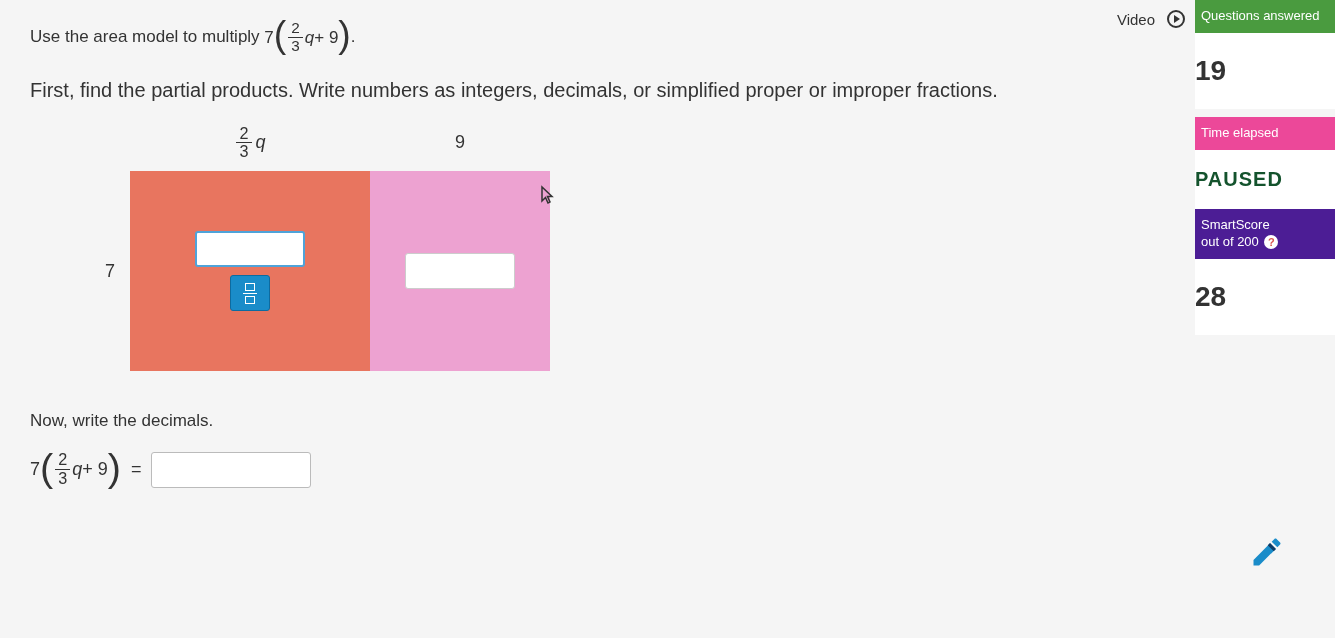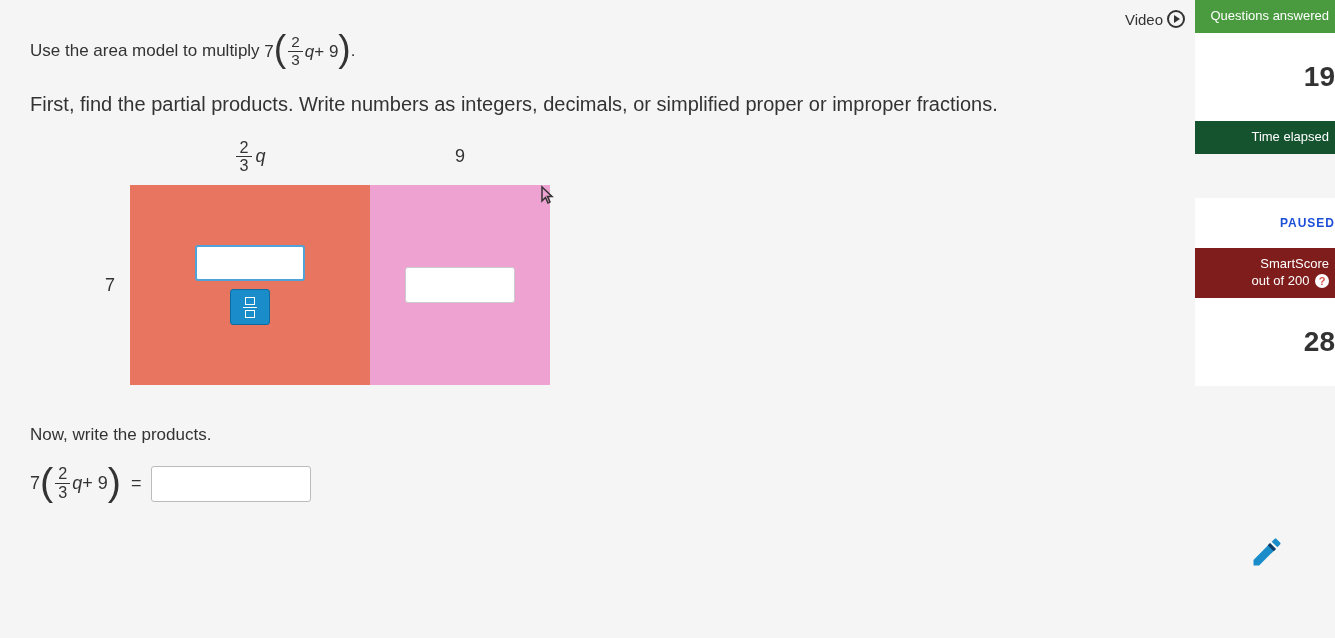--- a/index.html
+++ b/index.html
@@ -5,21 +5,21 @@
     * { box-sizing: border-box; margin: 0; padding: 0; }
     body {
       font-family: Verdana, Geneva, sans-serif;
       background: #f5f5f5;
       width: 1335px;
       height: 638px;
       position: relative;
       color: #333;
     }
     .main-content {
-      padding: 34px 30px;
+      padding: 20px 30px;
       width: 1160px;
     }
     .question-text {
       font-size: 17px;
       line-height: 1.6;
       margin-bottom: 20px;
     }
     .math-inline {
       display: inline-flex;
       align-items: center;
@@ -158,67 +158,66 @@
       width: 140px;
     }
     .video-link {
       position: absolute;
       right: 150px;
       top: 10px;
       font-size: 15px;
       color: #333;
       display: flex;
       align-items: center;
-      gap: 4px;
+      gap: 12px;
     }
     .video-icon {
       display: inline-flex;
       width: 18px;
       height: 18px;
       border: 2px solid #333;
       border-radius: 50%;
       align-items: center;
       justify-content: center;
     }
     .video-icon::after {
       content: "";
       width: 0; height: 0;
       border-left: 6px solid #333;
       border-top: 4px solid transparent;
       border-bottom: 4px solid transparent;
       margin-left: 2px;
     }
     .stat-box {
-      text-align: right;
+      text-align: left;
     }
     .stat-header {
       color: #fff;
       font-size: 13px;
       padding: 8px 6px;
       line-height: 1.3;
     }
     .stat-value {
       font-size: 28px;
       font-weight: bold;
-      padding: 28px 0;
+      padding: 22px 0;
       background: #fff;
       color: #333;
     }
     .stat-value-text {
-      font-size: 12px;
+      font-size: 20px;
       font-weight: bold;
       padding: 18px 0;
       background: #fff;
-      color: #1d4ed8;
+      color: #14532d;
       letter-spacing: 1px;
-      margin-top: 44px;
     }
     .green-header { background: #4a9b3f; }
-    .blue-header { background: #14532d; }
-    .red-header { background: #7f1d1d; }
+    .blue-header { background: #ec4899; margin-top: 8px; }
+    .red-header { background: #4c1d95; }
     .help-icon {
       display: inline-flex;
       width: 14px;
       height: 14px;
       background: #fff;
       color: #d9534f;
       border-radius: 50%;
       font-size: 11px;
       align-items: center;
       justify-content: center;
@@ -285,21 +284,21 @@
           </div>
         </div>
       </div>
       <div class="box box-2">
         <div class="input-field-plain"></div>
       </div>
     </div>
   </div>
 
   <div class="product-section">
-    <div class="product-label">Now, write the products.</div>
+    <div class="product-label">Now, write the decimals.</div>
     <div class="product-equation">
       <span class="math-inline">
         <span>7</span>
         <span class="paren-tall">(</span>
         <span class="fraction">
           <span class="num">2</span>
           <span class="den">3</span>
         </span>
         <i>q</i>
         <span> + 9</span>

